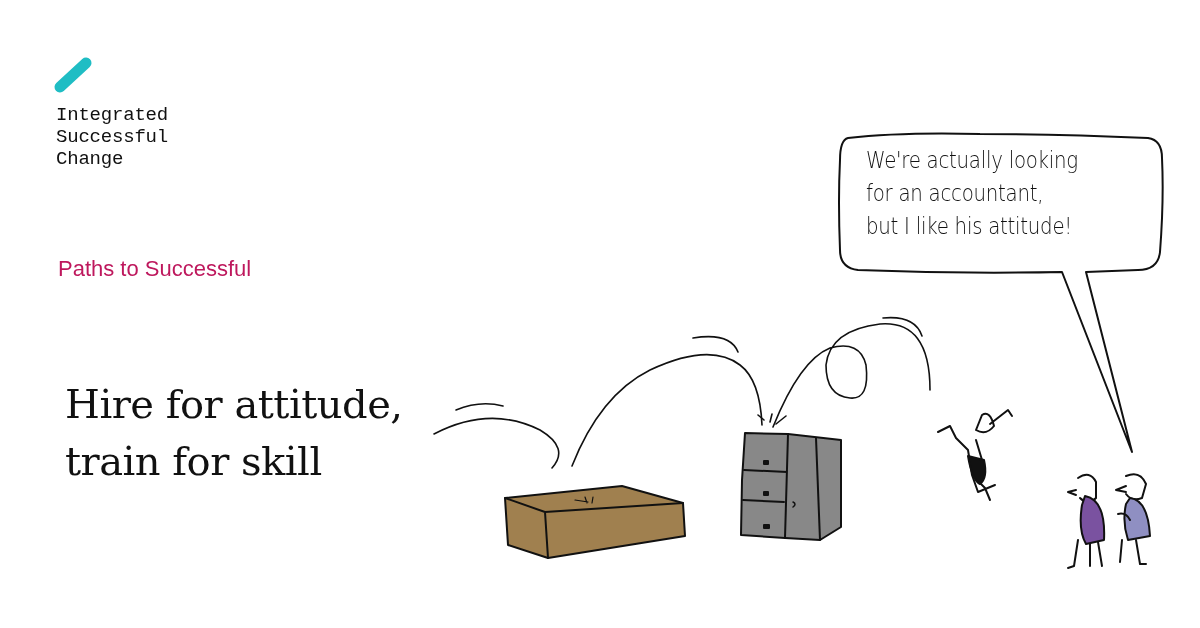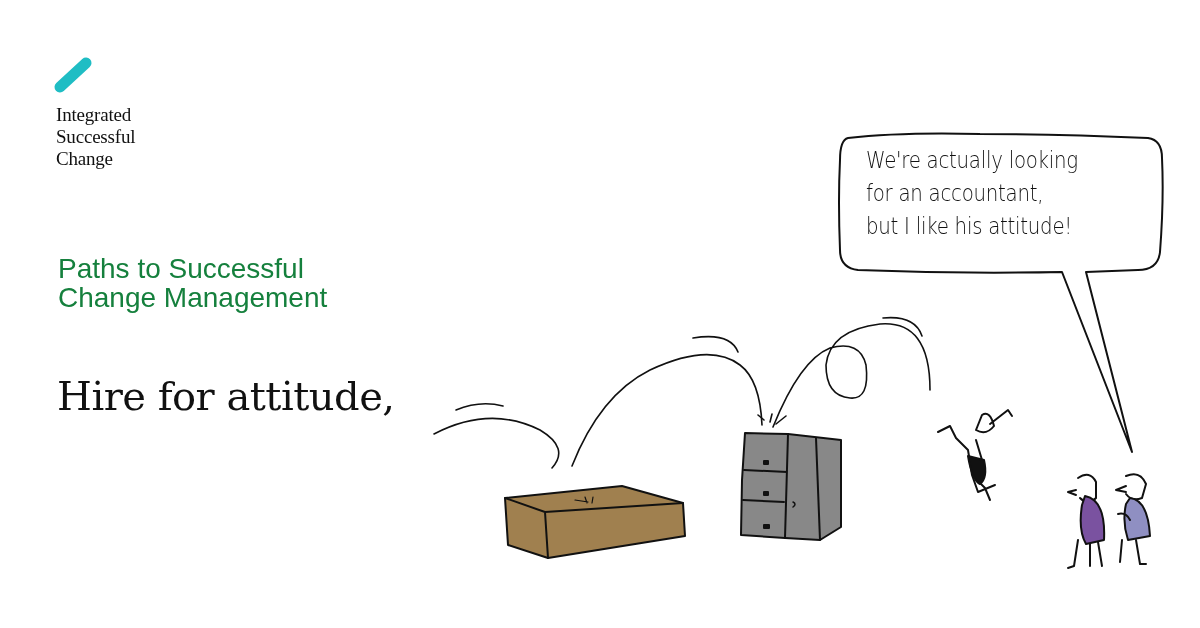--- a/index.html
+++ b/index.html
@@ -1,20 +1,20 @@
 <!DOCTYPE html>
 <html><head>
   <meta charset="utf-8">
   <style>
     html, body { margin: 0; padding: 0; background: #ffffff; }
     body { width: 1200px; height: 628px; position: relative; overflow: hidden; }
     .logo-mark { position: absolute; left: 52px; top: 55px; width: 44px; height: 40px; }
-    .brand { position: absolute; left: 56px; top: 104px; font-family: Liberation Serif, serif; font-size: 19px; line-height: 22px; color: #111; letter-spacing: -0.2px; }
+    .brand { position: absolute; left: 56px; top: 104px; font-family: Liberation Mono, monospace; font-size: 19px; line-height: 22px; color: #111; letter-spacing: -0.2px; }
     .brand span { display: block; }
-    .subtitle { position: absolute; left: 58px; top: 254px; font-family: "Liberation Sans", sans-serif; font-size: 28px; line-height: 29px; color: #15803d; }
+    .subtitle { position: absolute; left: 58px; top: 254px; font-family: "Liberation Sans", sans-serif; font-size: 22px; line-height: 29px; color: #be185d; text-align: center; }
     .subtitle span { display: block; }
     .headline { position: absolute; left: 57px; top: 368px; font-family: "DejaVu Serif", serif; font-size: 40px; line-height: 57px; color: #111; font-weight: normal; letter-spacing: -0.5px; }
     .headline span { display: block; }
     .cartoon { position: absolute; left: 0; top: 0; width: 1200px; height: 628px; }
     .speech { position: absolute; left: 866px; top: 144px; font-family: "DejaVu Sans", sans-serif; font-size: 23px; line-height: 33px; color: #111; font-weight: 300; letter-spacing: -0.3px; transform: scaleX(0.86); transform-origin: left top; }
     .speech span { display: block; }
   </style>
 </head>
 <body>
 
@@ -23,25 +23,25 @@
 </svg>
 
 <div class="brand">
   <span>Integrated</span>
   <span>Successful</span>
   <span>Change</span>
 </div>
 
 <div class="subtitle">
   <span>Paths to Successful</span>
-  <span>Change Management</span>
 </div>
 
-<h1 class="headline" style="margin:0">
+<h1 class="headline" style="margin:8px">
   <span>Hire for attitude,</span>
+  <span>train for skill</span>
 </h1>
 
 <svg class="cartoon" viewBox="0 0 1200 628" fill="none" stroke="#111" stroke-width="2" stroke-linecap="round" stroke-linejoin="round">
 
   <g>
     <path d="M848 138 Q900 132 980 134 Q1060 134 1148 138 Q1162 140 1162 158 Q1164 200 1160 252 Q1158 270 1138 270 L1086 272 L1132 452 L1062 272 Q960 274 858 270 Q840 268 840 250 Q838 200 840 160 Q840 140 848 138 Z" fill="#fff"></path>
   </g>
 
   <g stroke-width="1.6">
     <path d="M434 434 Q490 405 540 430 Q570 448 552 468"></path>

